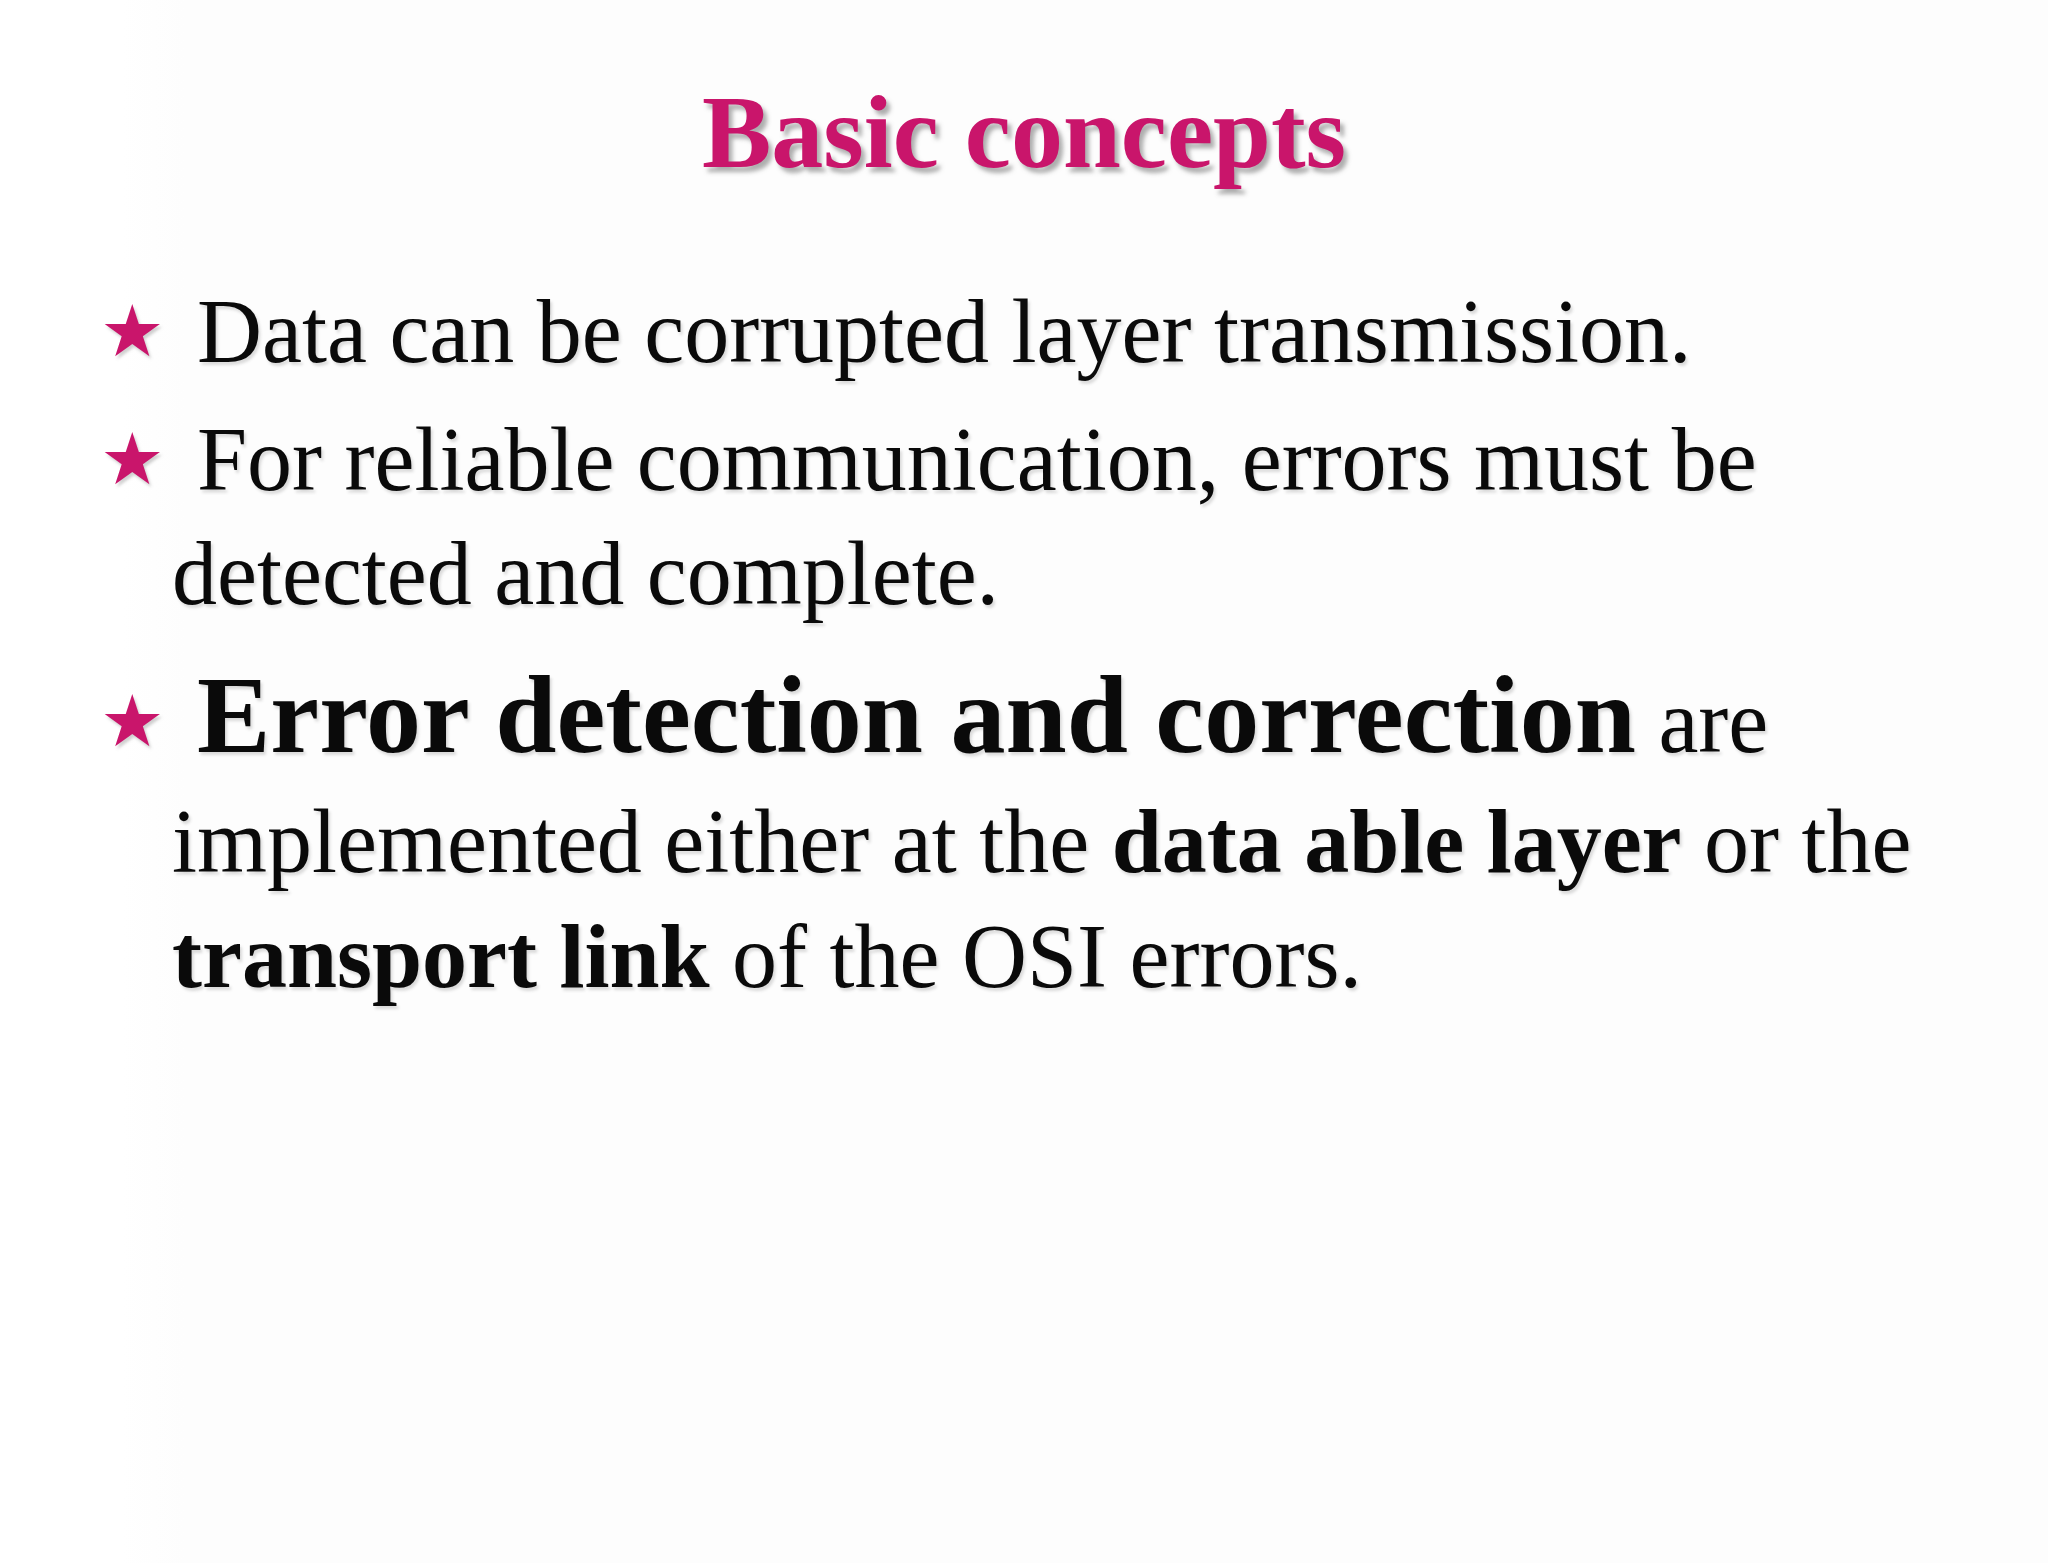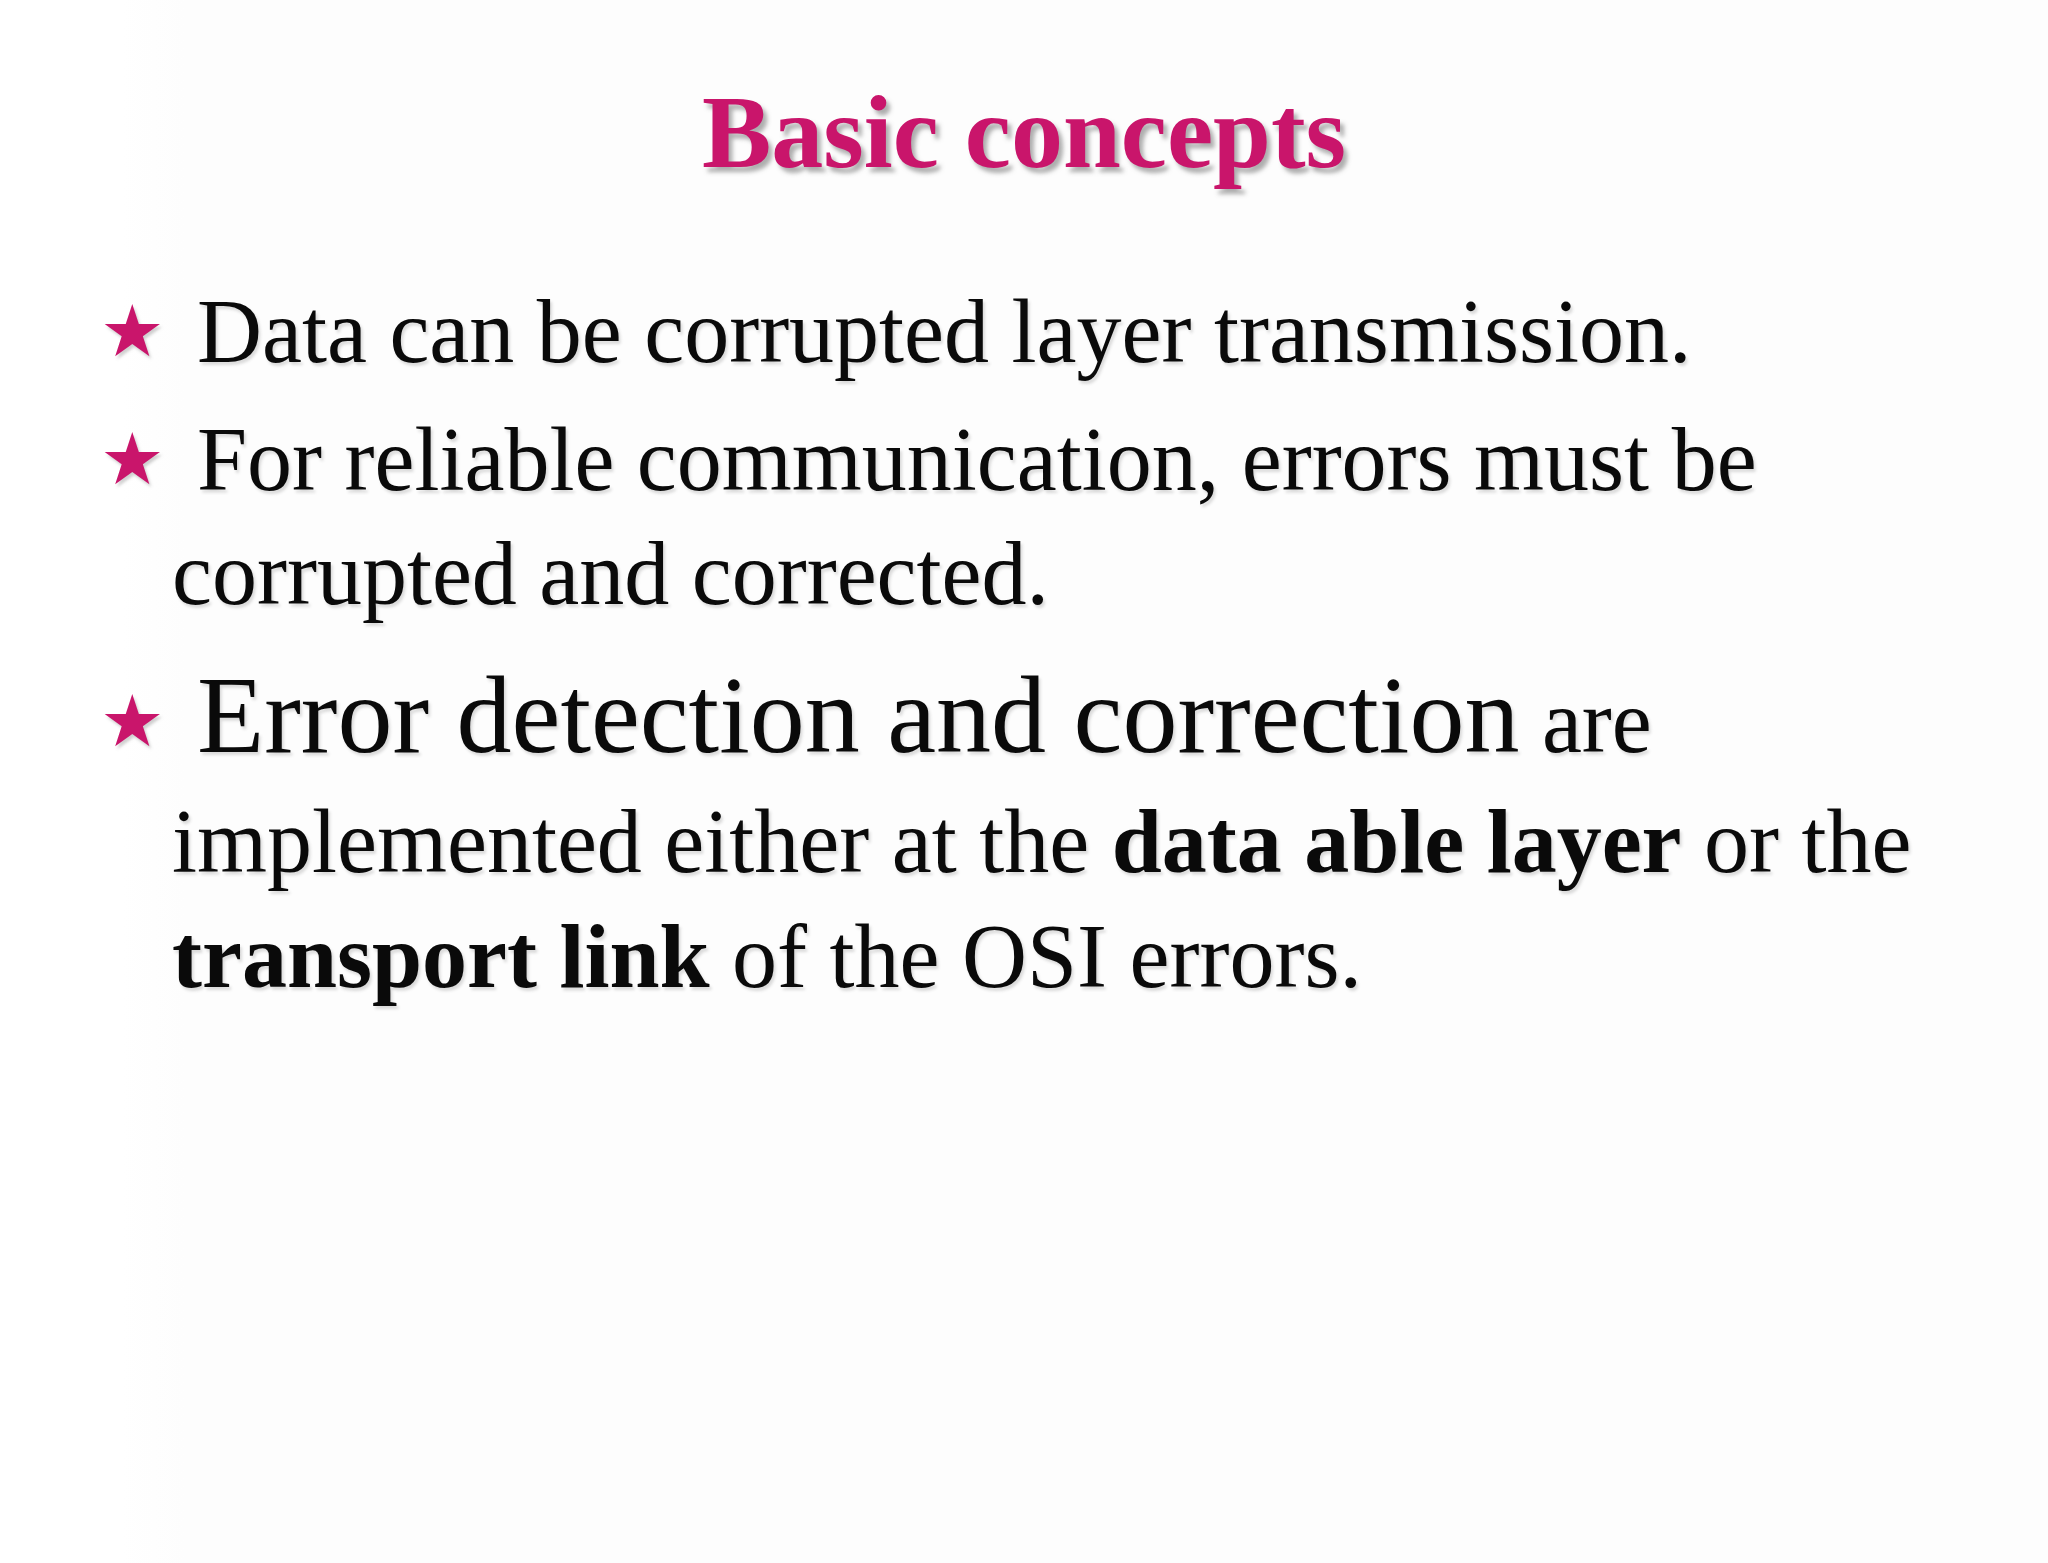--- a/index.html
+++ b/index.html
@@ -48,41 +48,41 @@
     width: 97px;
     margin-left: -72px;
     font-size: 72px;
     color: var(--accent);
     vertical-align: 6px;
     text-shadow: 2px 3px 3px rgba(120, 120, 120, 0.35);
   }
   .seg { white-space: pre-wrap; }
   .seg-bold { font-weight: bold; }
   .seg-bold-large {
-    font-weight: normal;
+    font-weight: bold;
     font-size: 110px;
     margin-top: 47px;
   }
 </style>
 </head>
 <body>
 
 <div class="slide">
 
   <div class="slide-title">Basic concepts</div>
 
   <div class="bullet-list">
 
 
     <div class="bullet">
       <span class="star">★</span><span class="seg">Data can be corrupted layer transmission.</span>
     </div>
 
     <div class="bullet">
-      <span class="star">★</span><span class="seg">For reliable communication, errors must be corrupted and corrected.</span>
+      <span class="star">★</span><span class="seg">For reliable communication, errors must be detected and complete.</span>
     </div>
 
     <div class="bullet">
       <span class="star">★</span><span class="seg seg-bold-large">Error detection and correction</span><span class="seg"> are implemented either at the </span><span class="seg seg-bold">data able layer</span><span class="seg"> or the </span><span class="seg seg-bold">transport link</span><span class="seg"> of the OSI errors.</span>
     </div>
 
   </div>
 </div>
 
 </body></html>

